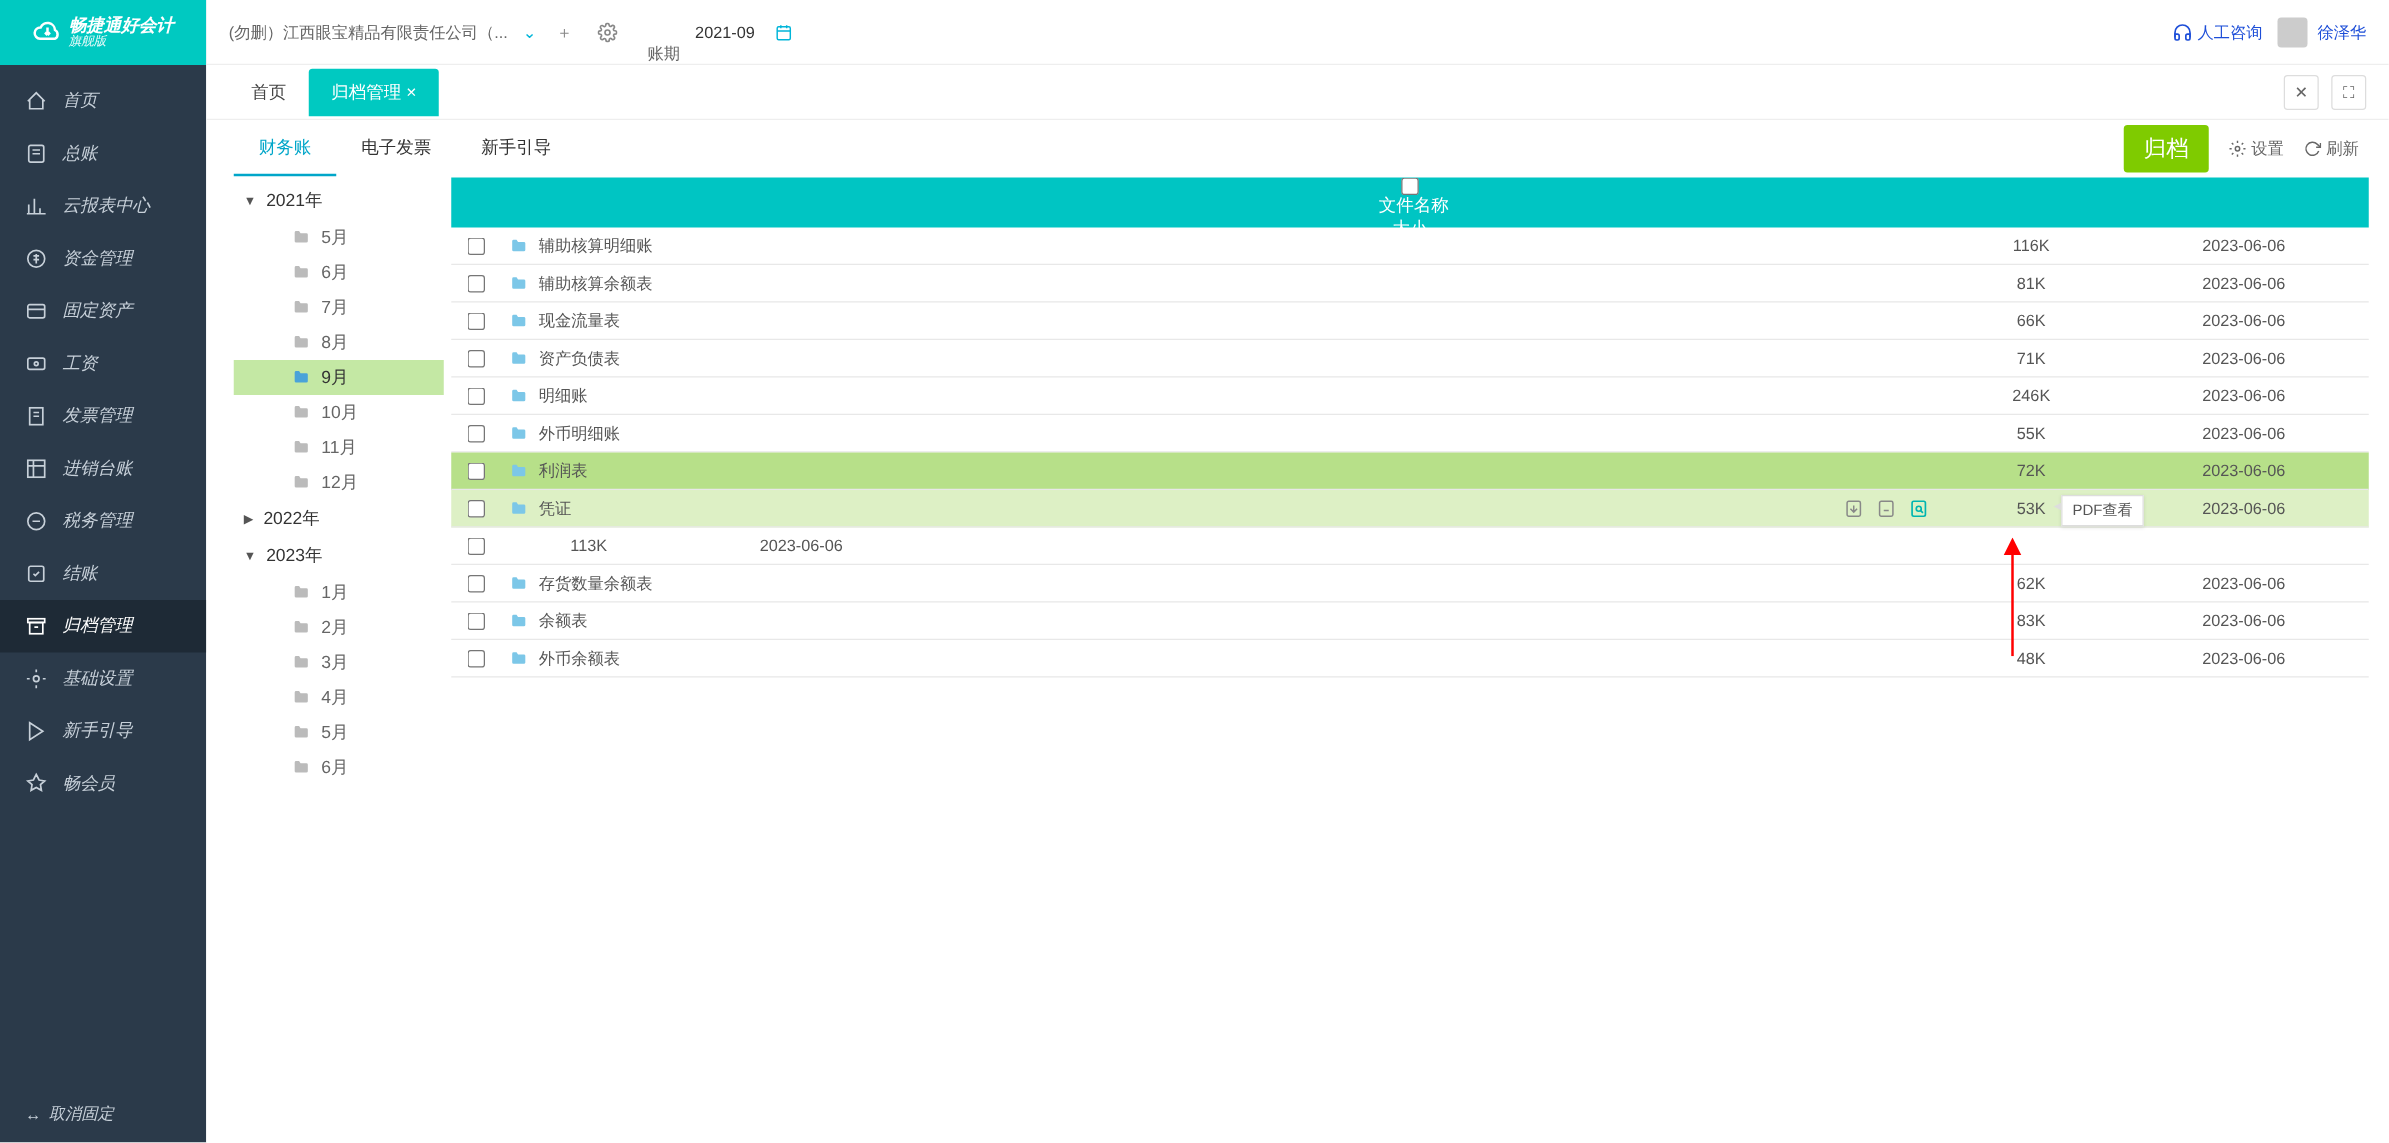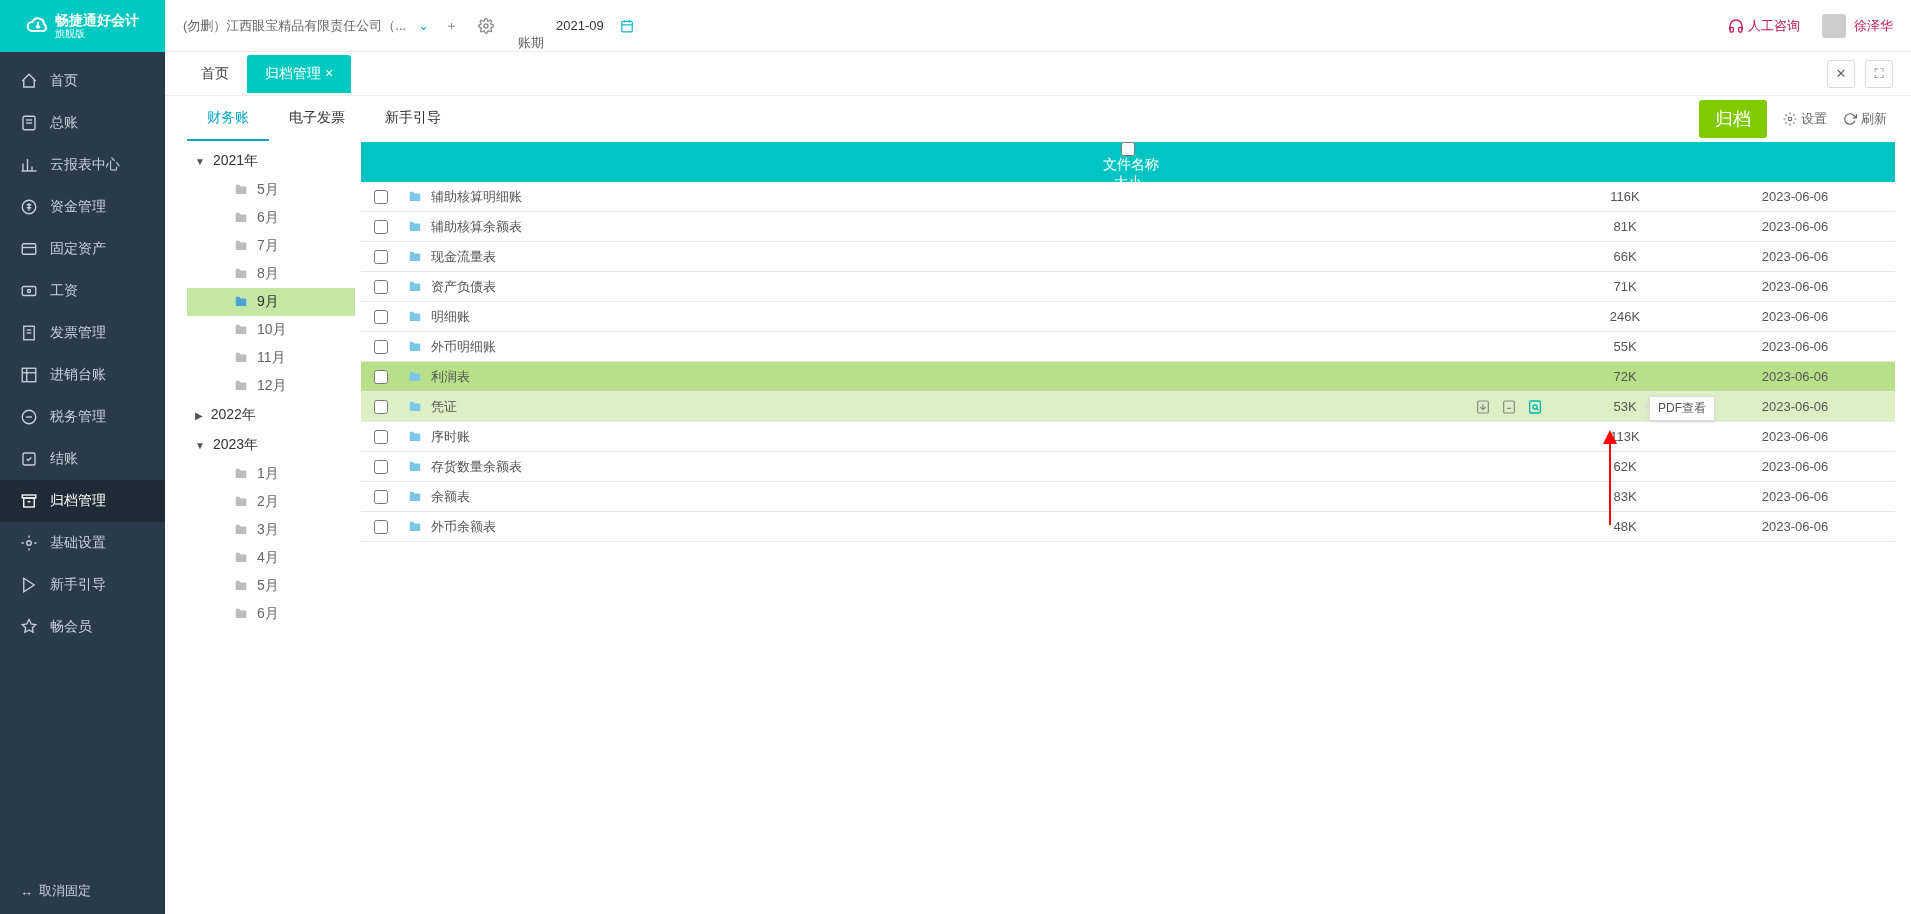--- a/index.html
+++ b/index.html
@@ -1,41 +1,41 @@
 <!DOCTYPE html>
 <html><head>
   <meta charset="utf-8">
   <style>
     * { box-sizing: border-box; margin: 0; padding: 0; }
     body { font-family: "Microsoft YaHei", Arial, sans-serif; font-size: 13px; color: #333; background: #fff; overflow: hidden; }
     .app { display: flex; height: 914px; width: 1911px; }
     
     
-    .sidebar { width: 165px; background: linear-gradient(180deg, #2b3a4a 0%, #2b3a4a 100%); color: #c7d0d9; display: flex; flex-direction: column; }
+    .sidebar { width: 165px; background: linear-gradient(180deg, #2b3a4a 0%, #2b3a4a 100%); color: #c7d0d9; display: flex; flex-direction: column; font-style: italic; }
     .logo { height: 52px; background: #00c9c1; color: #fff; display: flex; align-items: center; justify-content: center; gap: 5px; font-size: 14px; }
     .logo-icon { width: 24px; height: 24px; }
     .logo-text { display: flex; flex-direction: column; line-height: 1.1; }
     .logo-title { font-weight: bold; font-size: 14px; }
     .logo-sub { font-size: 10px; opacity: .9; }
     .nav { flex: 1; padding-top: 8px; }
     .nav-item { display: flex; align-items: center; gap: 12px; padding: 12px 20px; cursor: pointer; font-size: 14px; color: #c7d0d9; }
     .nav-item.active { background: #1e2a36; color: #fff; }
     .nav-icon { width: 18px; height: 18px; flex-shrink: 0; }
     .sidebar-footer { padding: 14px 20px; font-size: 13px; color: #c7d0d9; cursor: pointer; display: flex; align-items: center; gap: 6px; }
 
     
     .main { flex: 1; display: flex; flex-direction: column; background: #fff; }
     .topbar { height: 52px; display: flex; align-items: center; padding: 0 18px; gap: 12px; border-bottom: 1px solid #eee; }
     .company-name { color: #666; max-width: 260px; white-space: nowrap; overflow: hidden; text-overflow: ellipsis; }
     .chevron-down { color: #00b5d9; }
     .topbar-icon { color: #888; cursor: pointer; padding: 4px; }
     .period-label { color: #666; margin-left: 8px; margin-top: 35px; }
     .period-value { color: #333; }
     .topbar-spacer { flex: 1; }
-    .topbar-right { display: flex; gap: 22px; color: #be185d; }
+    .topbar-right { display: flex; gap: 12px; color: #1d4ed8; }
     .user-block { display: flex; align-items: center; gap: 8px; }
     .avatar { width: 24px; height: 24px; background: #ccc; border-radius: 3px; }
 
     
     .tab-row { height: 44px; display: flex; align-items: center; padding: 0 18px; gap: 4px; border-bottom: 1px solid #eee; }
     .tab { padding: 10px 18px; font-size: 14px; color: #444; cursor: pointer; border-radius: 3px 3px 0 0; }
     .tab.active { background: #00c9c1; color: #fff; }
     .tab-close-x { margin-left: 4px; }
     .tab-right-icons { margin-left: auto; display: flex; gap: 10px; }
     .tab-right-btn { width: 28px; height: 28px; border: 1px solid #ddd; border-radius: 3px; display: flex; align-items: center; justify-content: center; cursor: pointer; color: #666; }
@@ -527,27 +527,20 @@
     </div>
     <div class="tooltip">PDF查看</div>
                 </div>
     <div class="cell-size">53K</div>
     <div class="cell-date">2023-06-06</div>
               </div>
               <div class="trow">
     <div class="cell-check">
                   <input type="checkbox" style="">
                 </div>
-    <div class="cell-name">
-                  <svg width="16" height="14" viewBox="0 0 24 24" fill="currentColor" class="file-ico">
-                    <path d="M3 5a2 2 0 012-2h4l2 3h8a2 2 0 012 2v9a2 2 0 01-2 2H5a2 2 0 01-2-2z"></path>
-                  </svg>
-                  <span>序时账</span>
-                  <div style="flex:1"></div>
-                </div>
     <div class="cell-size">113K</div>
     <div class="cell-date">2023-06-06</div>
               </div>
               <div class="trow">
     <div class="cell-check">
                   <input type="checkbox" style="">
                 </div>
     <div class="cell-name">
                   <svg width="16" height="14" viewBox="0 0 24 24" fill="currentColor" class="file-ico">
                     <path d="M3 5a2 2 0 012-2h4l2 3h8a2 2 0 012 2v9a2 2 0 01-2 2H5a2 2 0 01-2-2z"></path>

